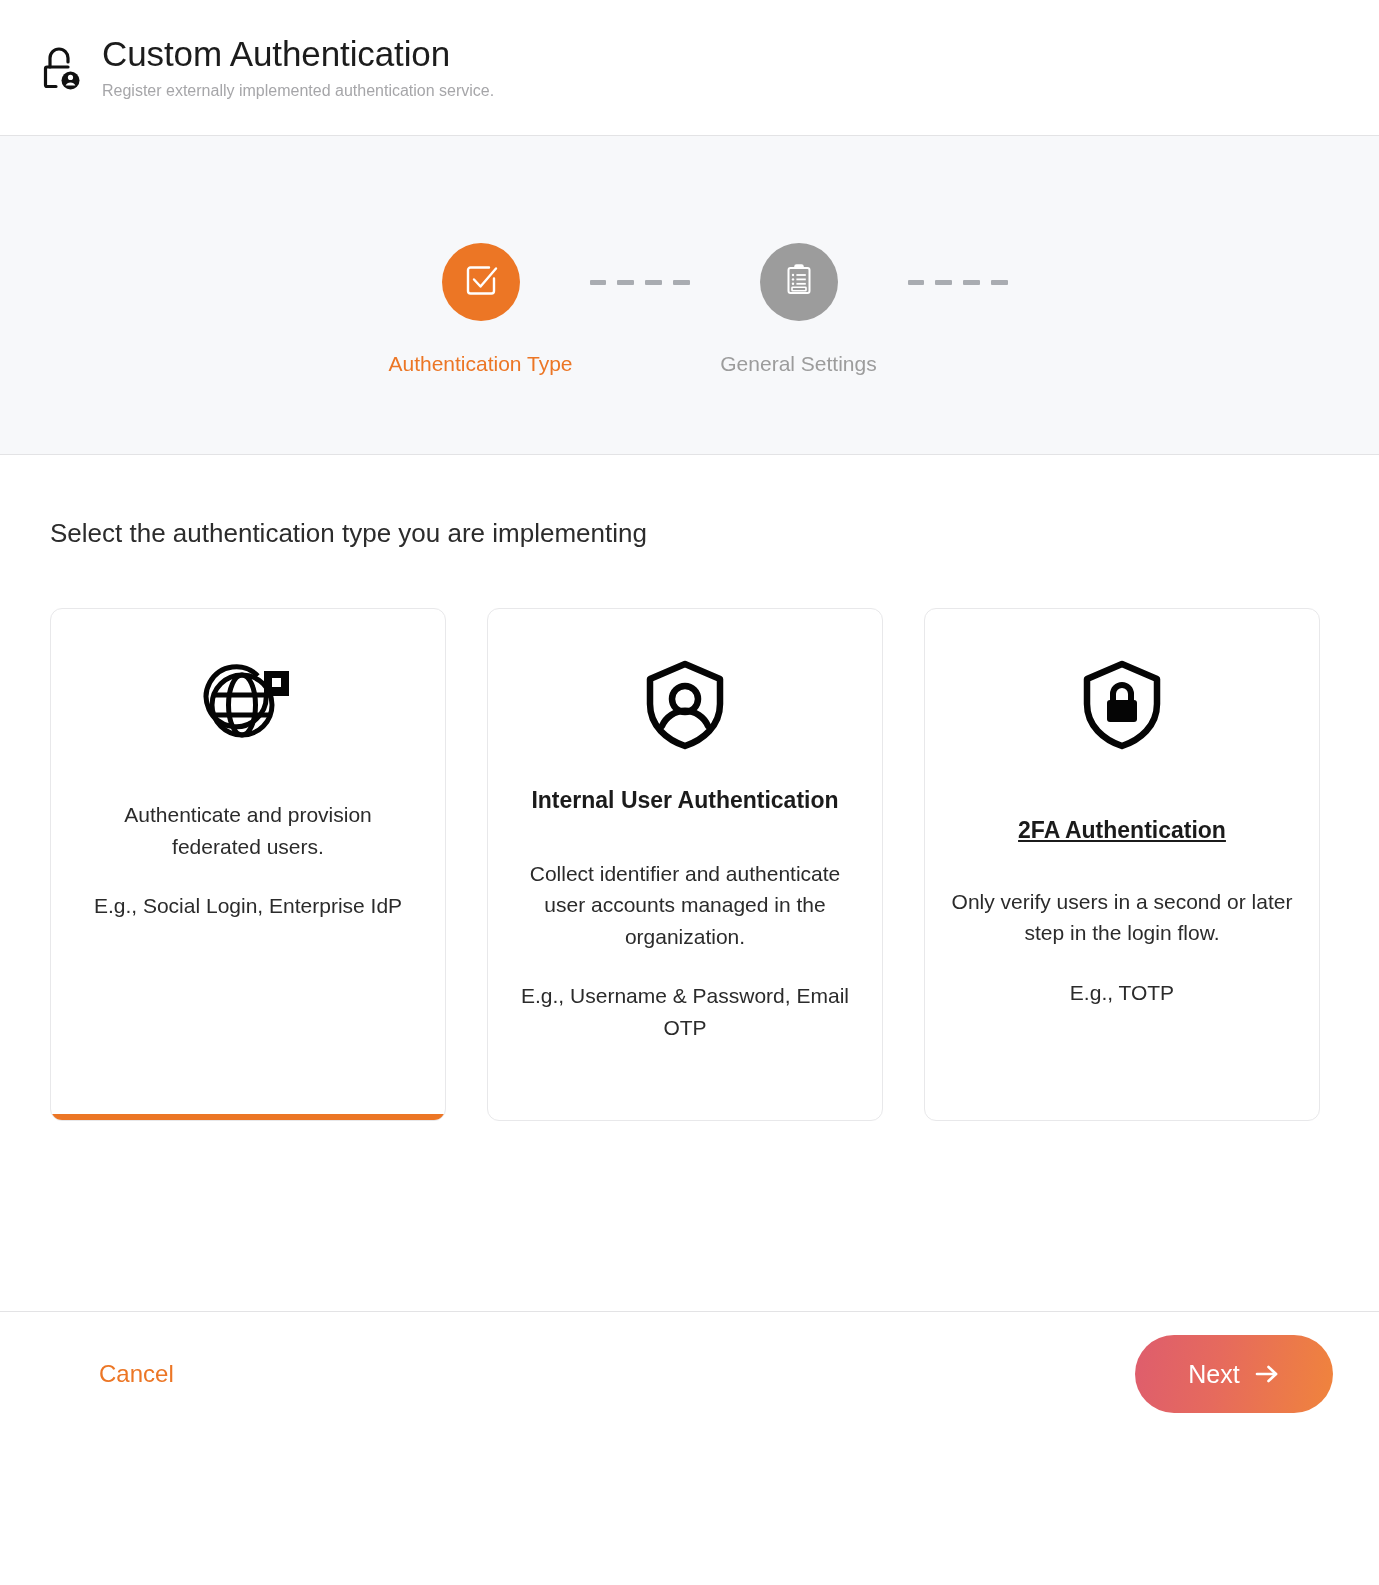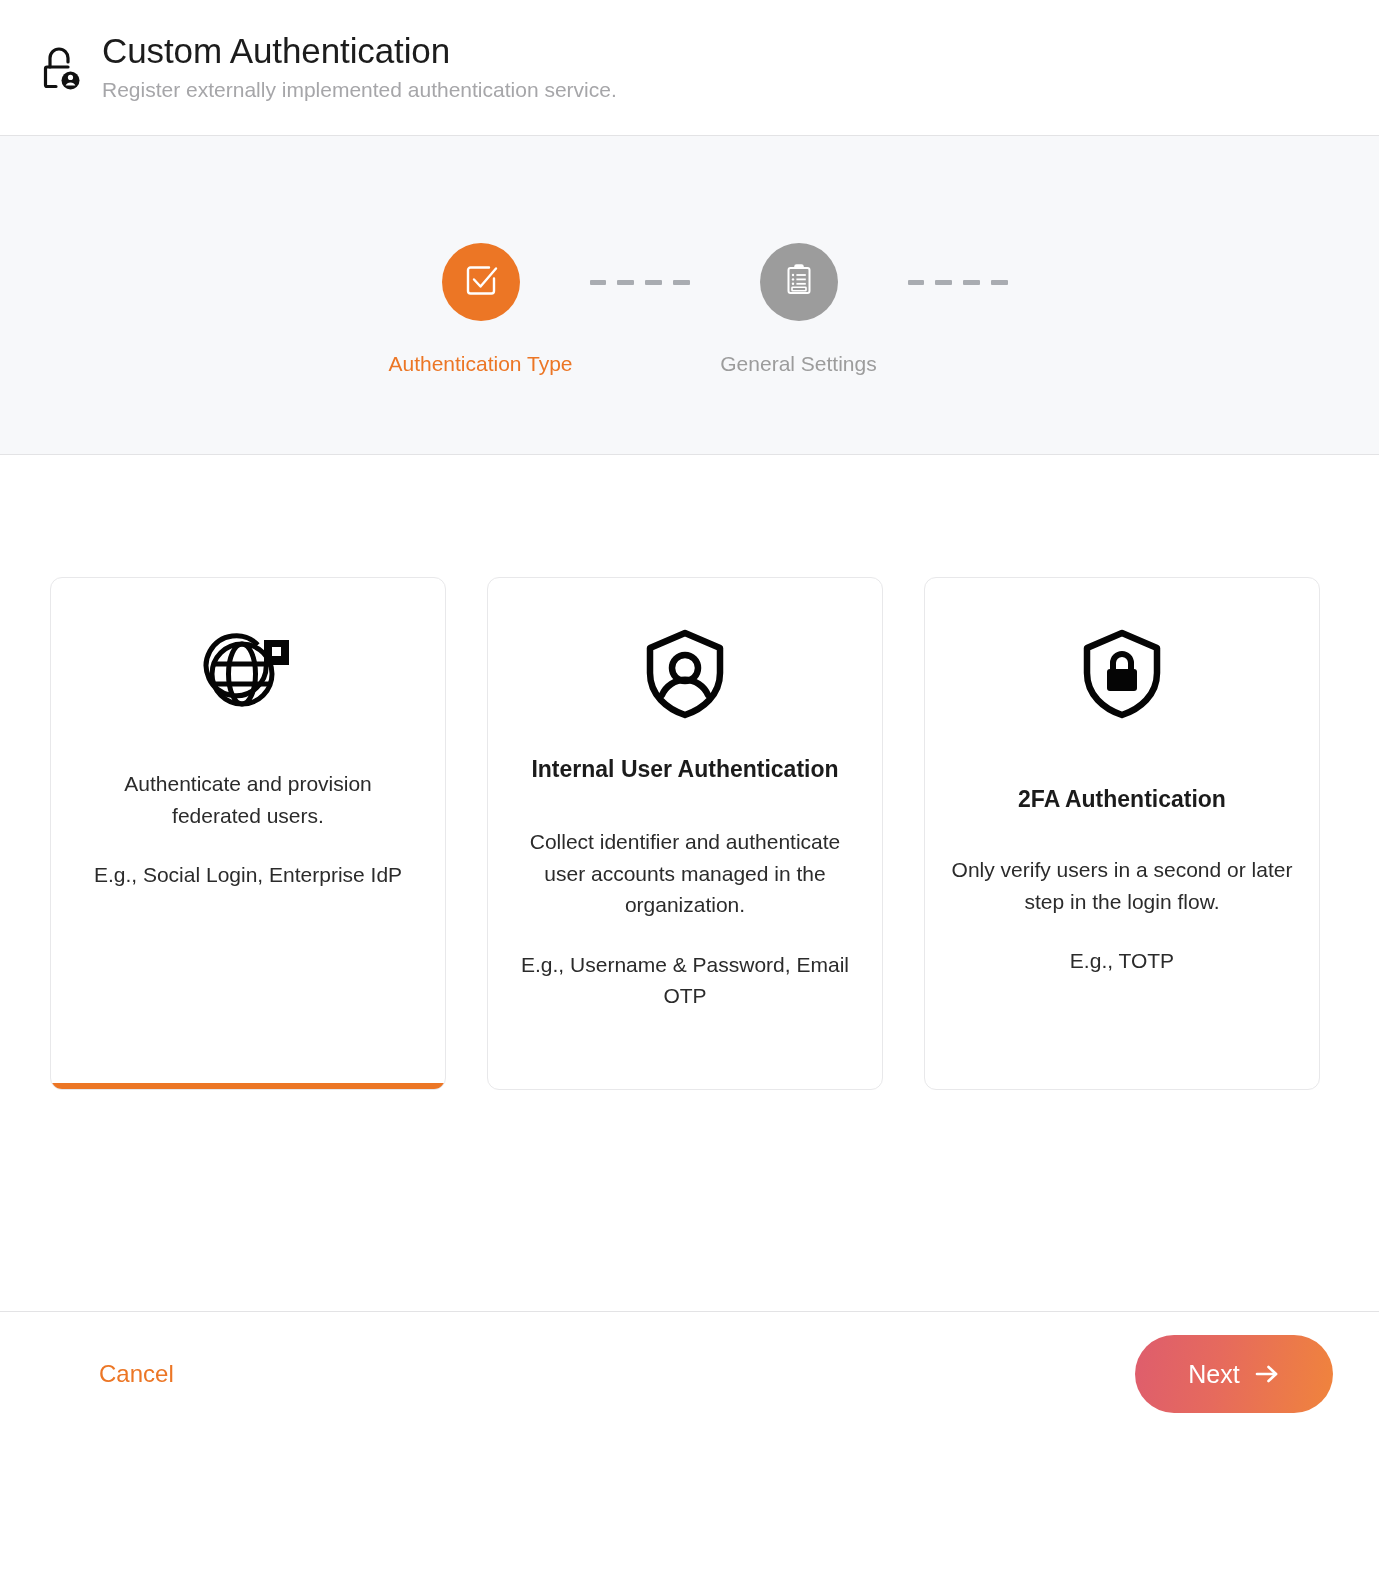--- a/index.html
+++ b/index.html
@@ -42,21 +42,21 @@
   }
   .header-text { display: flex; flex-direction: column; justify-content: center; }
   .header-title {
     font-size: 35px;
     font-weight: 400;
     color: #1c1c1c;
     line-height: 1.18;
     letter-spacing: -0.1px;
   }
   .header-sub {
-    font-size: 21px;
+    font-size: 16px;
     font-weight: 400;
     color: #a6a6a9;
     line-height: 1.45;
     margin-top: 4px;
   }
 
   
   .stepper-band {
     flex: 0 0 319px;
     height: 319px;
@@ -168,21 +168,21 @@
     text-align: center;
     line-height: 1.5;
   }
   .card-eg {
     margin-top: 28px;
     font-size: 21px;
     color: #2b2b2b;
     text-align: center;
     line-height: 1.5;
   }
-  .card-2fa .card-title { margin-top: 58px; }
+  .card-2fa .card-title { margin-top: 58px; text-decoration: underline; }
   .card-2fa .card-desc  { margin-top: 40px; }
 
   
   .footer {
     flex: 0 0 125px;
     height: 125px;
     border-top: 1px solid #e3e3e5;
     display: flex;
     align-items: center;
     justify-content: space-between;
@@ -282,20 +282,21 @@
         <i></i>
         <i></i>
         <i></i>
       </div>
 
 
     </div>
   </div>
 
   <div class="main">
+    <div class="section-title">Select the authentication type you are implementing</div>
 
     <div class="cards">
 
       <div class="card selected">
         <div class="card-icon">
           <svg width="96" height="96" viewBox="0 0 96 96" fill="none">
             <path d="M66 36.5a30 30 0 1 1 -8.2 -17.6" stroke="#050505" stroke-width="5" fill="none"></path>
             <circle cx="42" cy="48" r="30" stroke="#050505" stroke-width="5" fill="none"></circle>
             <ellipse cx="42" cy="48" rx="13.5" ry="30" stroke="#050505" stroke-width="5" fill="none"></ellipse>
             <line x1="13.5" y1="38" x2="70" y2="38" stroke="#050505" stroke-width="5"></line>

